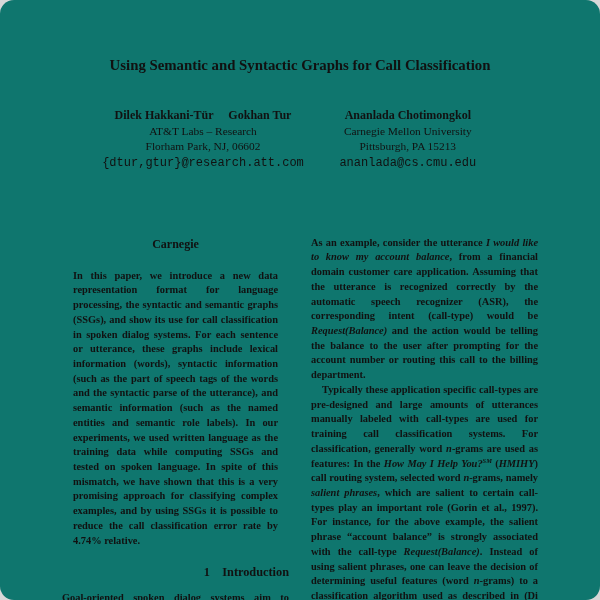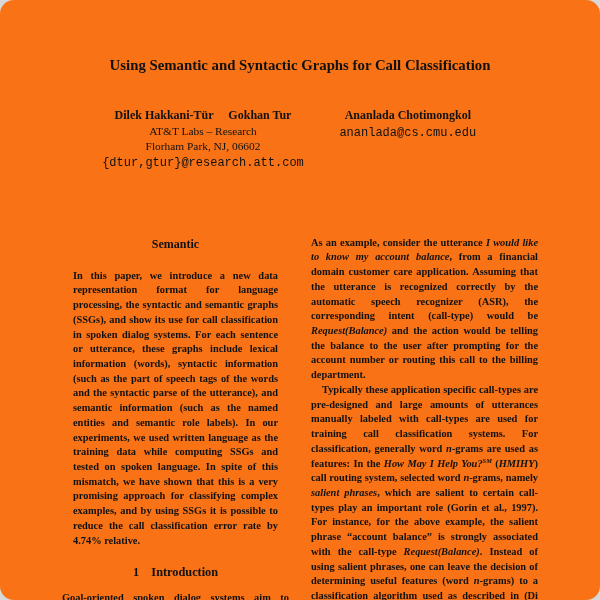--- a/index.html
+++ b/index.html
@@ -4,21 +4,21 @@
 <style>
   html,body{margin:0;padding:0;}
   body{
     width:600px;height:600px;
     background:#d8d8d8;
     font-family:"Liberation Serif", serif;
     color:#111;
   }
   .page{
     width:600px;height:600px;
-    background:#f97316;
+    background:#0f766e;
     border-radius:14px;
     overflow:hidden;
     box-sizing:border-box;
   }
   .title{
     margin:56px 50px 0 50px;
     text-align:center;
     font-size:14.8px;
     font-weight:bold;
     line-height:1.25;
@@ -65,21 +65,21 @@
     margin-bottom:9px;
   }
   .abstract{
     margin:16px 11px;
   }
   .sec-head{
     font-weight:bold;
     font-size:12.3px;
     margin-top:13px;
     margin-bottom:9px;
-    text-align:center;
+    text-align:right;
     white-space:pre-wrap;
   }
   p{margin:0;font-weight:bold;}
   .para.indent{text-indent:11px;}
   .para sup{
     font-style:italic;
     font-size:0.62em;
     line-height:0;
   }
   .para i{font-style:italic;}
@@ -93,28 +93,30 @@
 
   <div class="authors">
     <div class="author-block">
       <div class="names">Dilek Hakkani-Tür     Gokhan Tur</div>
       <div class="affil">AT&amp;T Labs – Research</div>
       <div class="affil">Florham Park, NJ, 06602</div>
       <div class="email">{dtur,gtur}@research.att.com</div>
     </div>
     <div class="author-block">
       <div class="names">Ananlada Chotimongkol</div>
+      <div class="affil">Carnegie Mellon University</div>
+      <div class="affil">Pittsburgh, PA 15213</div>
       <div class="email">ananlada@cs.cmu.edu</div>
     </div>
   </div>
 
   <div class="columns">
 
     <div class="col">
-      <div class="abs-head">Semantic</div>
+      <div class="abs-head">Carnegie</div>
       <p class="abstract">In this paper, we introduce a new data representation format for language processing, the syntactic and semantic graphs (SSGs), and show its use for call classification in spoken dialog systems. For each sentence or utterance, these graphs include lexical information (words), syntactic information (such as the part of speech tags of the words and the syntactic parse of the utterance), and semantic information (such as the named entities and semantic role labels). In our experiments, we used written language as the training data while computing SSGs and tested on spoken language. In spite of this mismatch, we have shown that this is a very promising approach for classifying complex examples, and by using SSGs it is possible to reduce the call classification error rate by 4.74% relative.</p>
       <div class="sec-head">1    Introduction</div>
       <p class="para">Goal-oriented spoken dialog systems aim to identify intents of humans, expressed in natural lan-</p>
     </div>
 
     <div class="col">
       <p class="para"><span>As an example, consider the utterance </span><i>I would like to know my account balance</i><span>, from a financial domain customer care application. Assuming that the utterance is recognized correctly by the automatic speech recognizer (ASR), the corresponding intent (call-type) would be </span><i>Request(Balance)</i><span> and the action would be telling the balance to the user after prompting for the account number or routing this call to the billing department.</span></p>
       <p class="para indent"><span>Typically these application specific call-types are pre-designed and large amounts of utterances manually labeled with call-types are used for training call classification systems. For classification, generally word </span><i>n</i><span>-grams are used as features: In the </span><i>How May I Help You?</i><sup>SM</sup><span> (</span><i>HMIHY</i><span>) call routing system, selected word </span><i>n</i><span>-grams, namely </span><i>salient phrases</i><span>, which are salient to certain call-types play an important role (Gorin et al., 1997).  For instance, for the above example, the salient phrase “account balance” is strongly associated with the call-type </span><i>Request(Balance)</i><span>. Instead of using salient phrases, one can leave the decision of determining useful features (word </span><i>n</i><span>-grams) to a classification algorithm used as described in (Di Fabbrizio et al., 2002) and (Gupta et al., To appear).  An alternative would be using a vector space model for classification where call-types and utterances are represented as vectors including word </span></p>
     </div>
 

